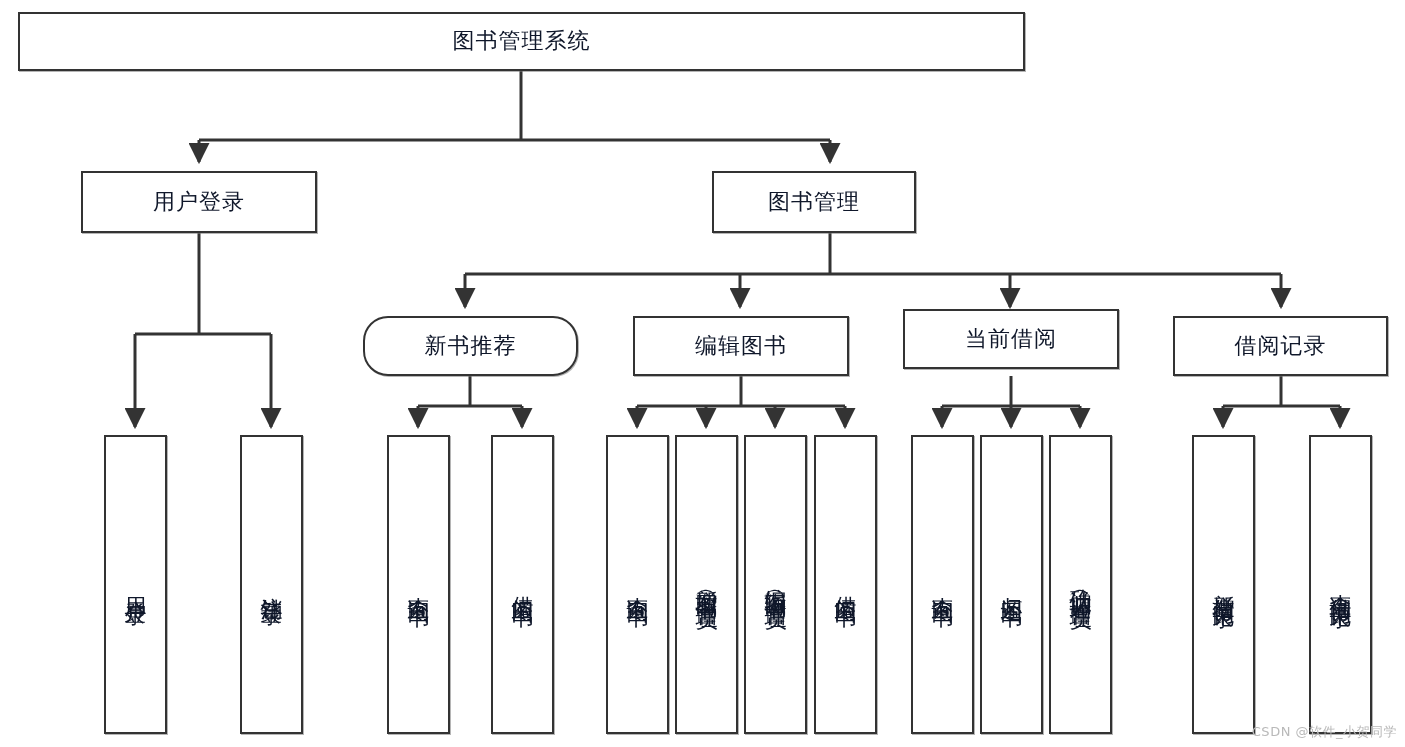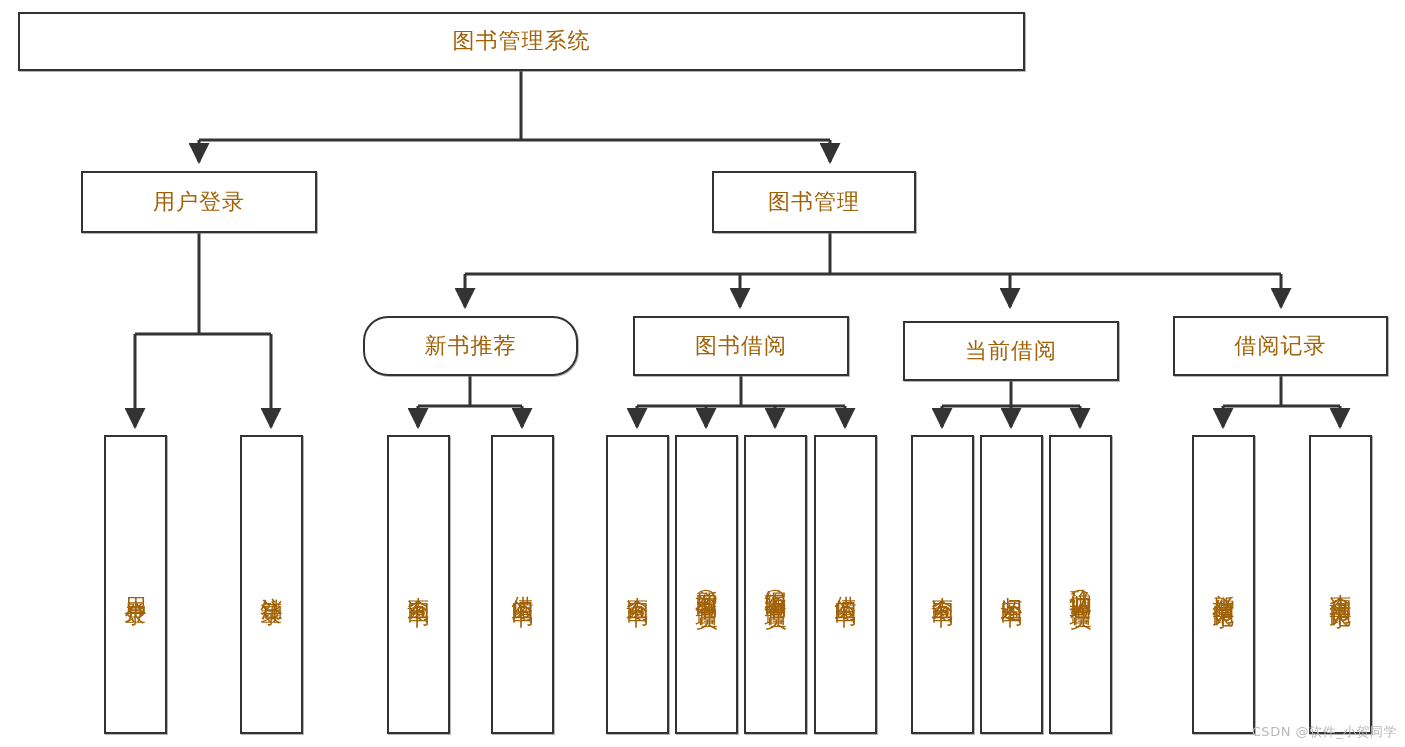--- a/index.html
+++ b/index.html
@@ -28,21 +28,21 @@
   }
   .node {
     position: absolute;
     box-sizing: border-box;
     background: #ffffff;
     border: 2px solid #333333;
     box-shadow: 1px 1px 0 0 rgba(120,120,120,0.55);
     display: flex;
     align-items: center;
     justify-content: center;
-    color: #a16207;
+    color: #0f172a;
   }
   .node.horiz .label {
     font-size: 22px;
     line-height: 1.2;
     letter-spacing: 1px;
     white-space: nowrap;
   }
   .node.vert {
     align-items: center;
     justify-content: center;
@@ -131,23 +131,23 @@
     <span class="label">用户登录</span>
   </div>
   <div class="node horiz" style="left:712px; top:171px; width:204px; height:62px;">
     <span class="label">图书管理</span>
   </div>
 
   <div class="node horiz" style="left:363px; top:316px; width:215px; height:60px;border-radius:25px;">
     <span class="label">新书推荐</span>
   </div>
   <div class="node horiz" style="left:633px; top:316px; width:216px; height:60px;">
-    <span class="label">图书借阅</span>
+    <span class="label">编辑图书</span>
   </div>
-  <div class="node horiz" style="left:903px; top:321px; width:216px; height:60px;">
+  <div class="node horiz" style="left:903px; top:309px; width:216px; height:60px;">
     <span class="label">当前借阅</span>
   </div>
   <div class="node horiz" style="left:1173px; top:316px; width:215px; height:60px;">
     <span class="label">借阅记录</span>
   </div>
 
   <div class="node vert" style="left:104px; top:435px; width:63px; height:299px;">
     <span class="label">用户登录</span>
   </div>
   <div class="node vert" style="left:240px; top:435px; width:63px; height:299px;">

